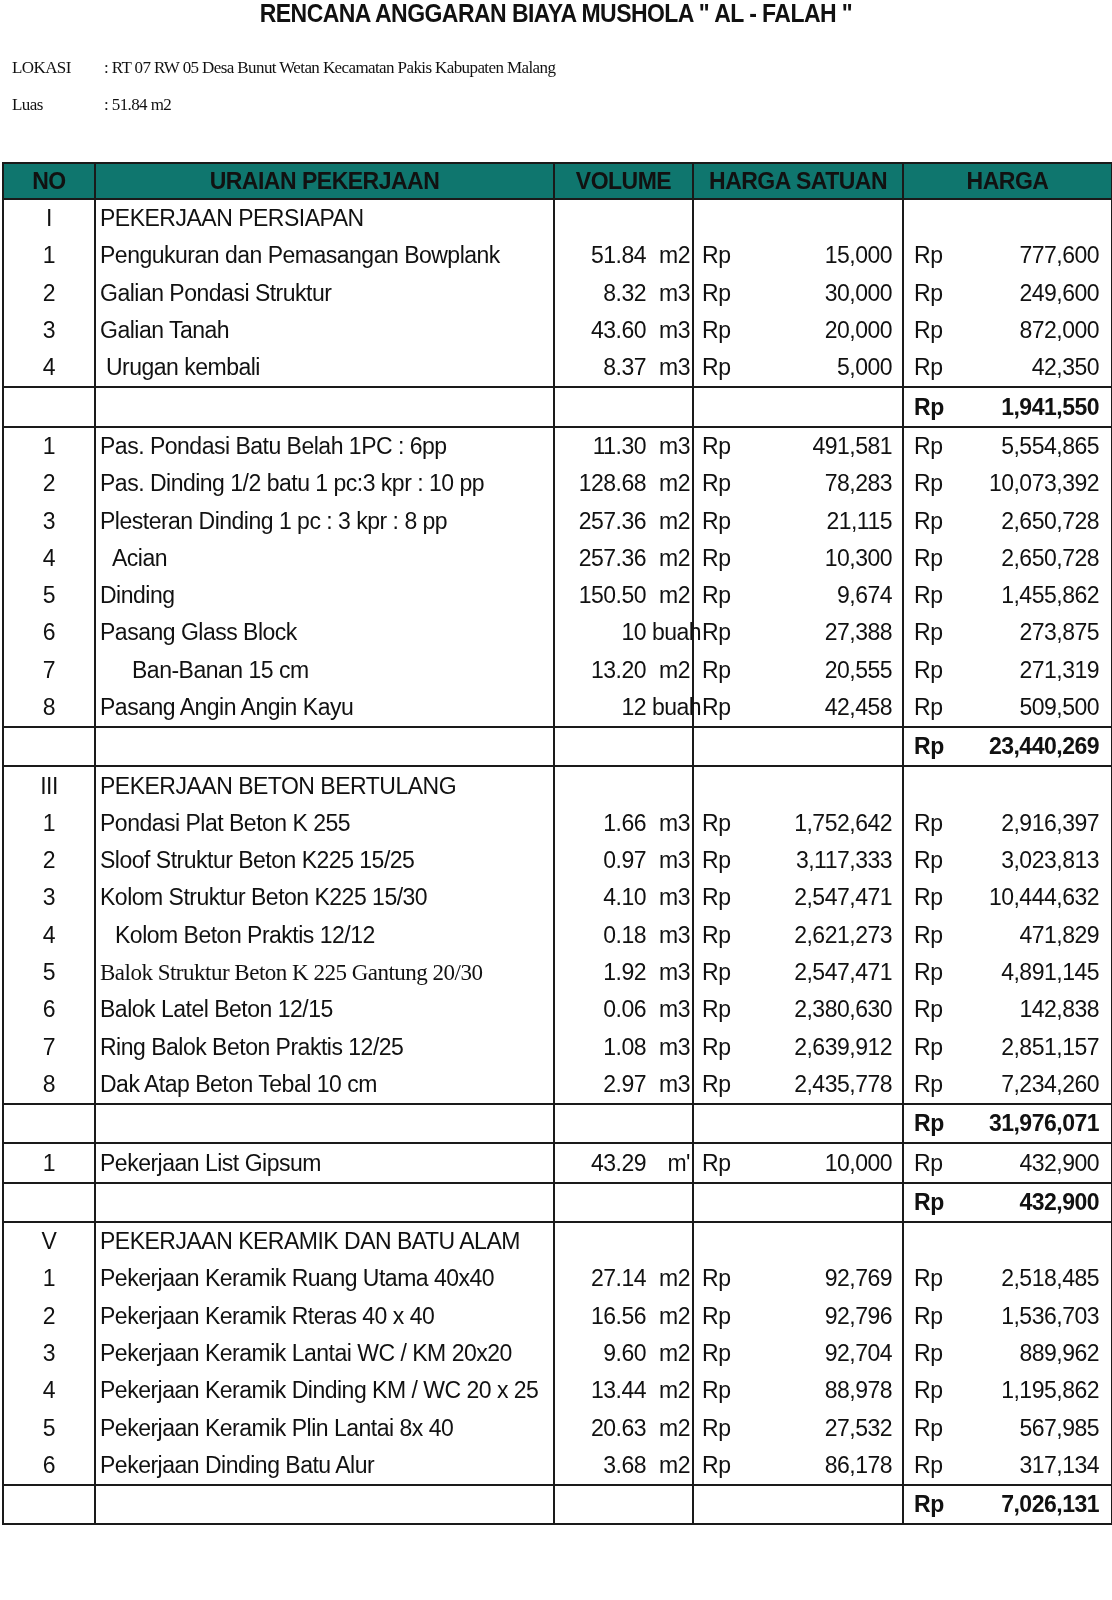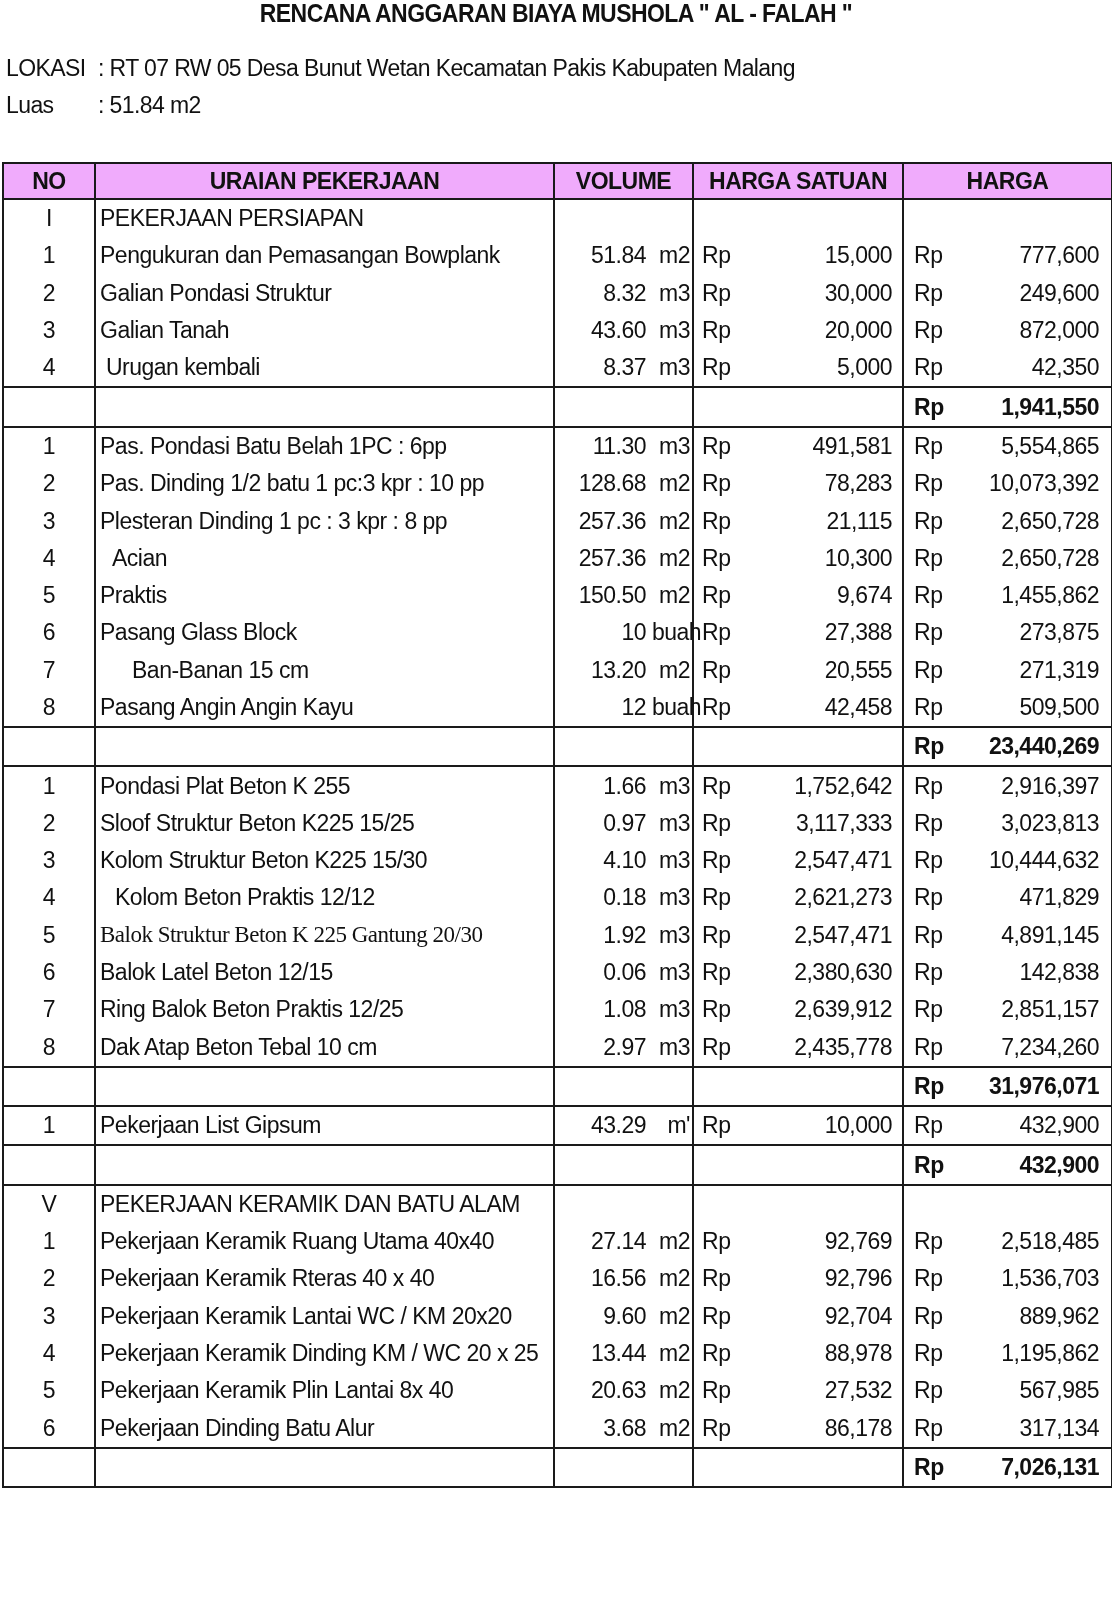--- a/index.html
+++ b/index.html
@@ -6,43 +6,44 @@
   body {
     width: 1112px; height: 1600px; position: relative; overflow: hidden;
     font-family: "Liberation Sans", sans-serif; color: #111;
   }
   .title {
     position: absolute; top: 0; left: 0; width: 1112px; text-align: center;
     font-size: 25px; font-weight: bold; letter-spacing: -0.6px;
     transform: scaleX(0.92); transform-origin: center top; line-height: 26px;
   }
   .meta-row {
-    position: absolute; left: 6px; font-size: 23px; line-height: 30px;
+    position: absolute; left: 12px; font-size: 17px; line-height: 30px;
     letter-spacing: -0.6px;
+    font-family: Liberation Serif, serif;
   }
   .meta-row .lbl { display: inline-block; width: 92px; }
   .meta-lokasi { top: 53px; }
   .meta-luas { top: 90px; }
 
   table.rab {
     position: absolute; left: 2px; top: 162px; width: 1109px;
     border-collapse: collapse; table-layout: fixed;
     font-size: 23px; letter-spacing: -0.5px;
   }
   table.rab col.c-no { width: 92px; }
   table.rab col.c-uraian { width: 459px; }
   table.rab col.c-vol { width: 98px; }
   table.rab col.c-unit { width: 41px; }
   table.rab col.c-rp1 { width: 64px; }
   table.rab col.c-hs { width: 146px; }
   table.rab col.c-rp2 { width: 64px; }
   table.rab col.c-harga { width: 145px; }
 
   table.rab th {
-    background: #f0abfc; font-weight: bold; height: 34px;
+    background: #0f766e; font-weight: bold; height: 34px;
     border: 2px solid #1a1a1a; text-align: center; padding: 0;
   }
   table.rab td {
     height: 37.3px; padding: 0; white-space: nowrap; overflow: visible;
     border-left: 2px solid #1a1a1a; border-right: 2px solid #1a1a1a;
   }
   table.rab td.no { text-align: center; }
   table.rab td.uraian { padding-left: 4px; }
   table.rab td.uraian.small { font-size: 19px; letter-spacing: -0.4px; }
   table.rab td.vol { text-align: right; padding-right: 6px; border-right: none; }
@@ -182,21 +183,21 @@
         <td class="uraian" style="white-space: pre; padding-left: 16px;">Acian</td>
         <td class="vol">257.36</td>
         <td class="unit">m2</td>
         <td class="rp1">Rp</td>
         <td class="hs">10,300</td>
         <td class="rp2">Rp</td>
         <td class="harga">2,650,728</td>
       </tr>
       <tr class="item-row">
         <td class="no">5</td>
-        <td class="uraian" style="white-space: pre;">Praktis</td>
+        <td class="uraian" style="white-space: pre;">Dinding</td>
         <td class="vol">150.50</td>
         <td class="unit">m2</td>
         <td class="rp1">Rp</td>
         <td class="hs">9,674</td>
         <td class="rp2">Rp</td>
         <td class="harga">1,455,862</td>
       </tr>
       <tr class="item-row">
         <td class="no">6</td>
         <td class="uraian" style="white-space: pre;">Pasang Glass Block</td>
@@ -230,20 +231,30 @@
       <tr class="subtotal">
         <td class="no"></td>
         <td class="uraian"></td>
         <td class="vol"></td>
         <td class="unit"></td>
         <td class="rp1"></td>
         <td class="hs"></td>
         <td class="rp2">Rp</td>
         <td class="harga">23,440,269</td>
       </tr>
+      <tr class="section-row">
+        <td class="no">III</td>
+        <td class="uraian">PEKERJAAN BETON BERTULANG</td>
+        <td class="vol"></td>
+        <td class="unit"></td>
+        <td class="rp1"></td>
+        <td class="hs"></td>
+        <td class="rp2"></td>
+        <td class="harga"></td>
+      </tr>
       <tr class="item-row">
         <td class="no">1</td>
         <td class="uraian" style="white-space: pre;">Pondasi Plat Beton K 255</td>
         <td class="vol">1.66</td>
         <td class="unit">m3</td>
         <td class="rp1">Rp</td>
         <td class="hs">1,752,642</td>
         <td class="rp2">Rp</td>
         <td class="harga">2,916,397</td>
       </tr>

